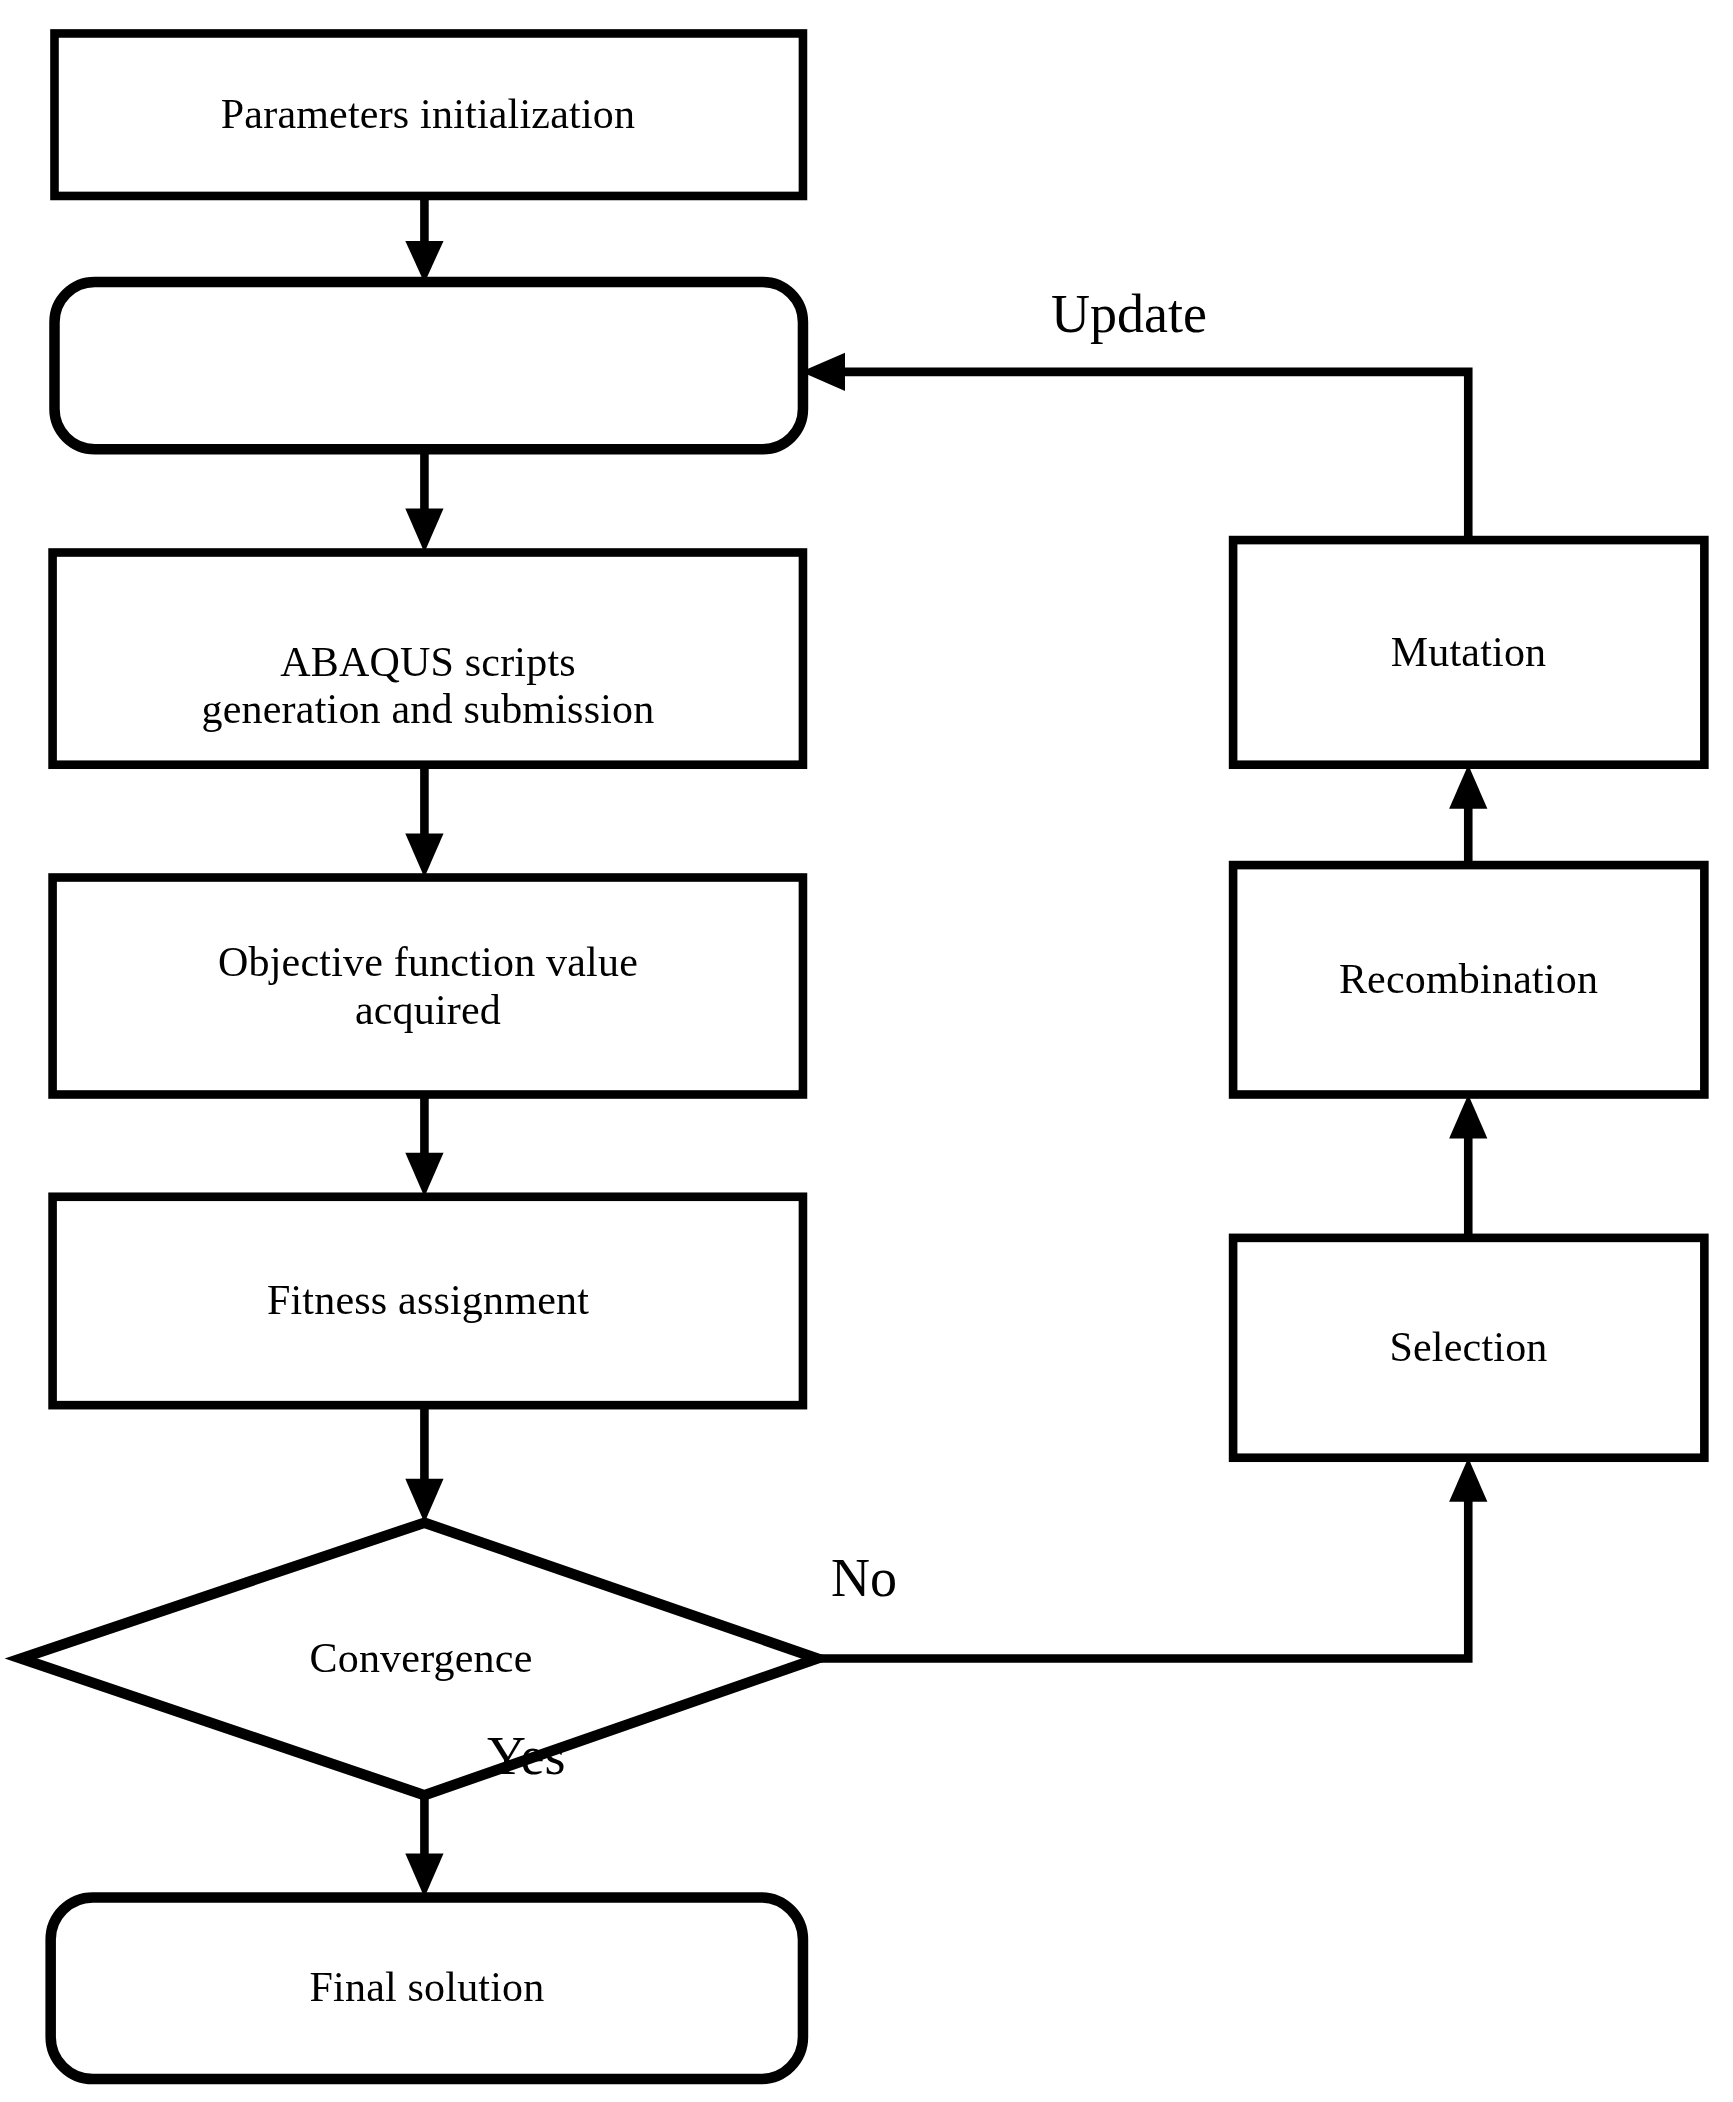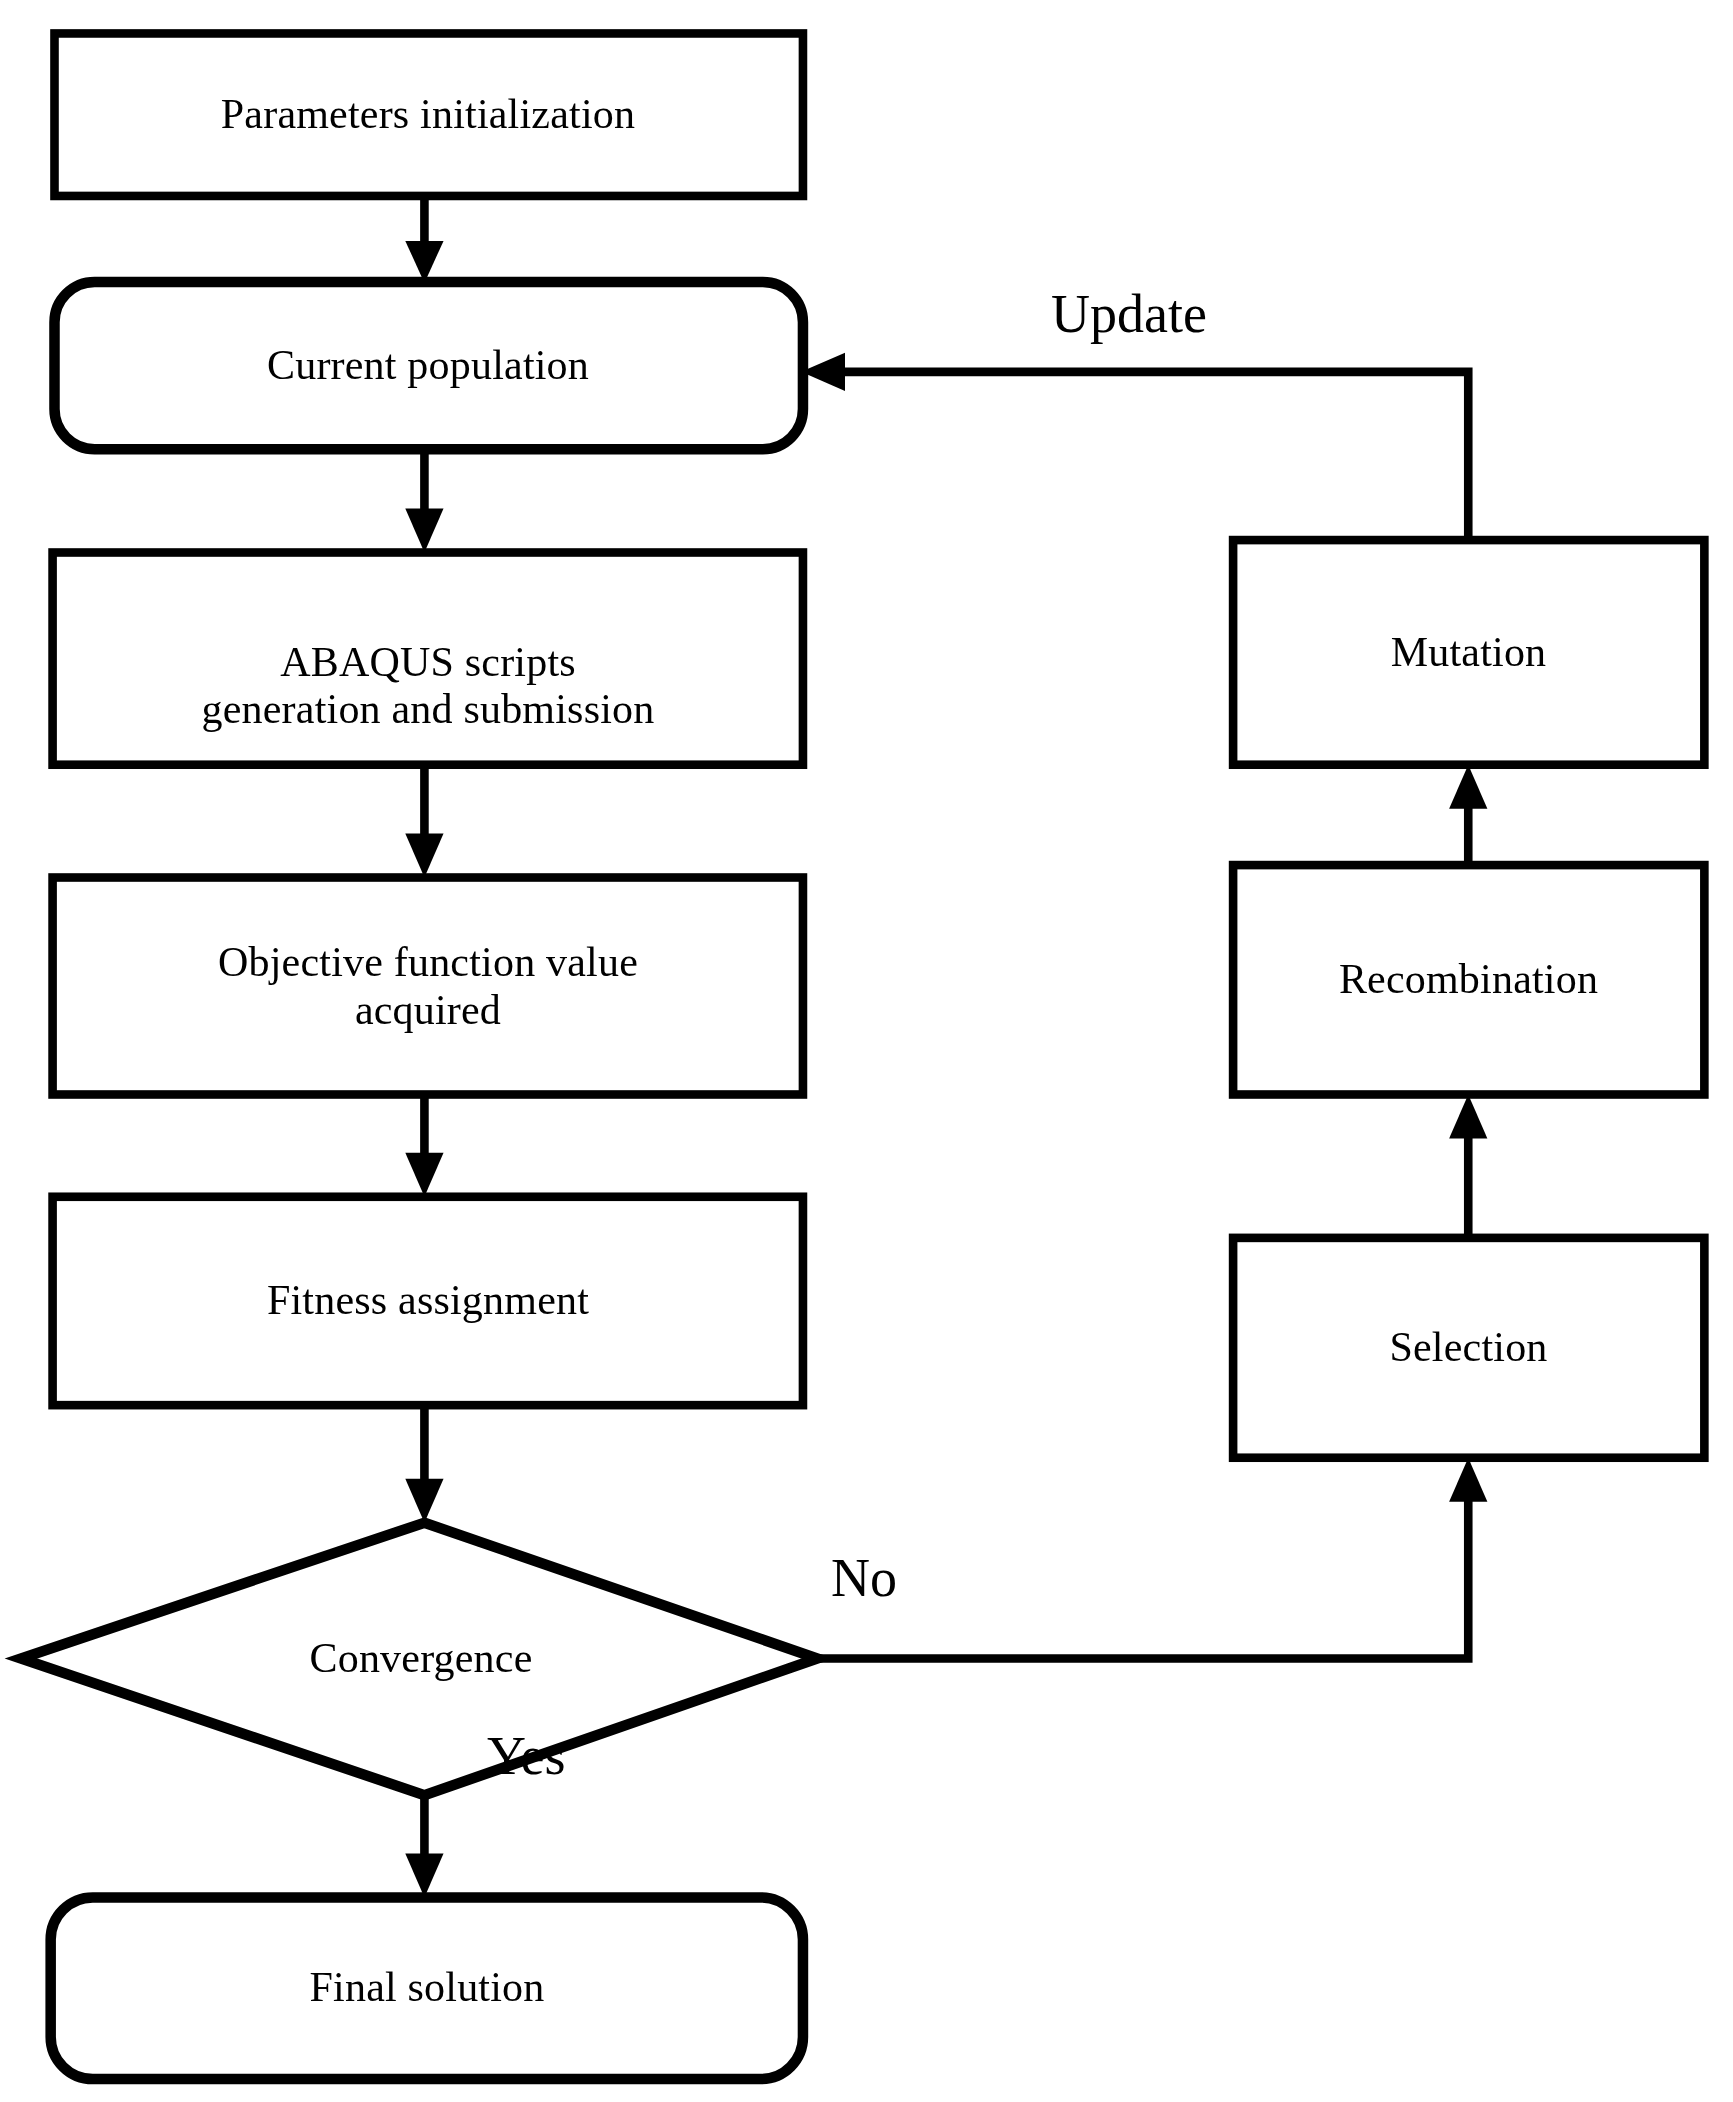--- a/index.html
+++ b/index.html
@@ -142,21 +142,20 @@
     <rect class="node-shape" x="1290" y="565" width="493" height="235"></rect>
 
     <rect class="node-shape" x="1290" y="905" width="493" height="240"></rect>
 
     <rect class="node-shape" x="1290" y="1295" width="493" height="230"></rect>
 
   </svg>
 
   <div class="node-label" style="left:54px; top:33px; width:748px; height:163px;">Parameters initialization</div>
 
-  <div class="node-label" style="left:54px; top:282px; width:748px; height:167px;">Current population</div>
 
   <div class="node-label" style="left:53px; top:580px; width:750px; height:212px;">ABAQUS scripts
 generation and submission</div>
 
   <div class="node-label" style="left:53px; top:878px; width:750px; height:217px;">Objective function value
 acquired</div>
 
   <div class="node-label" style="left:53px; top:1197px; width:750px; height:208px;">Fitness assignment</div>
 
   <div class="node-label" style="left:134px; top:1609px; width:574px; height:99px;">Convergence</div>

